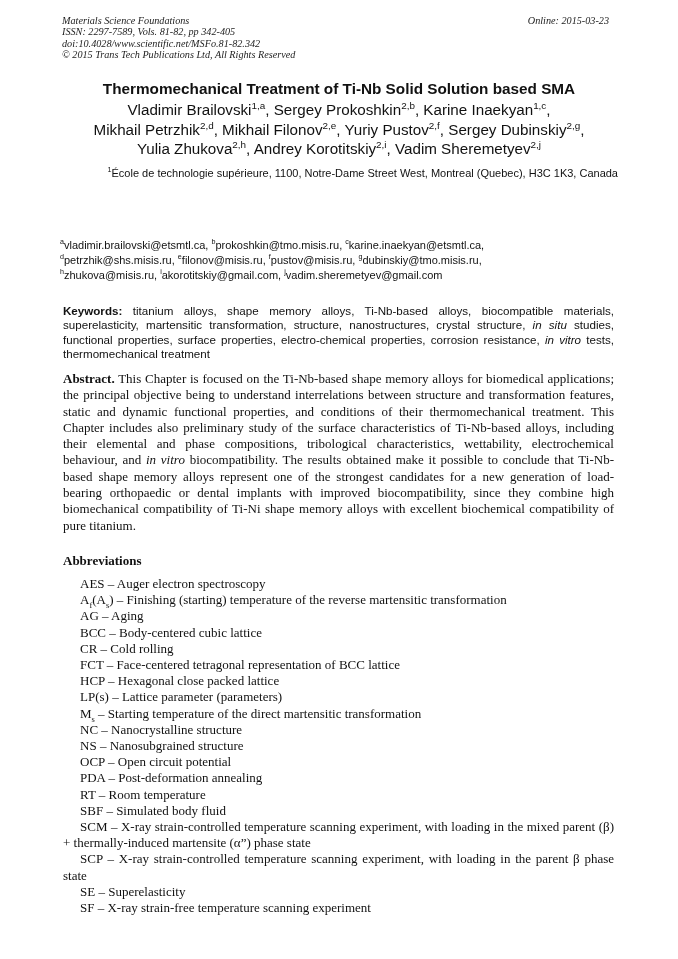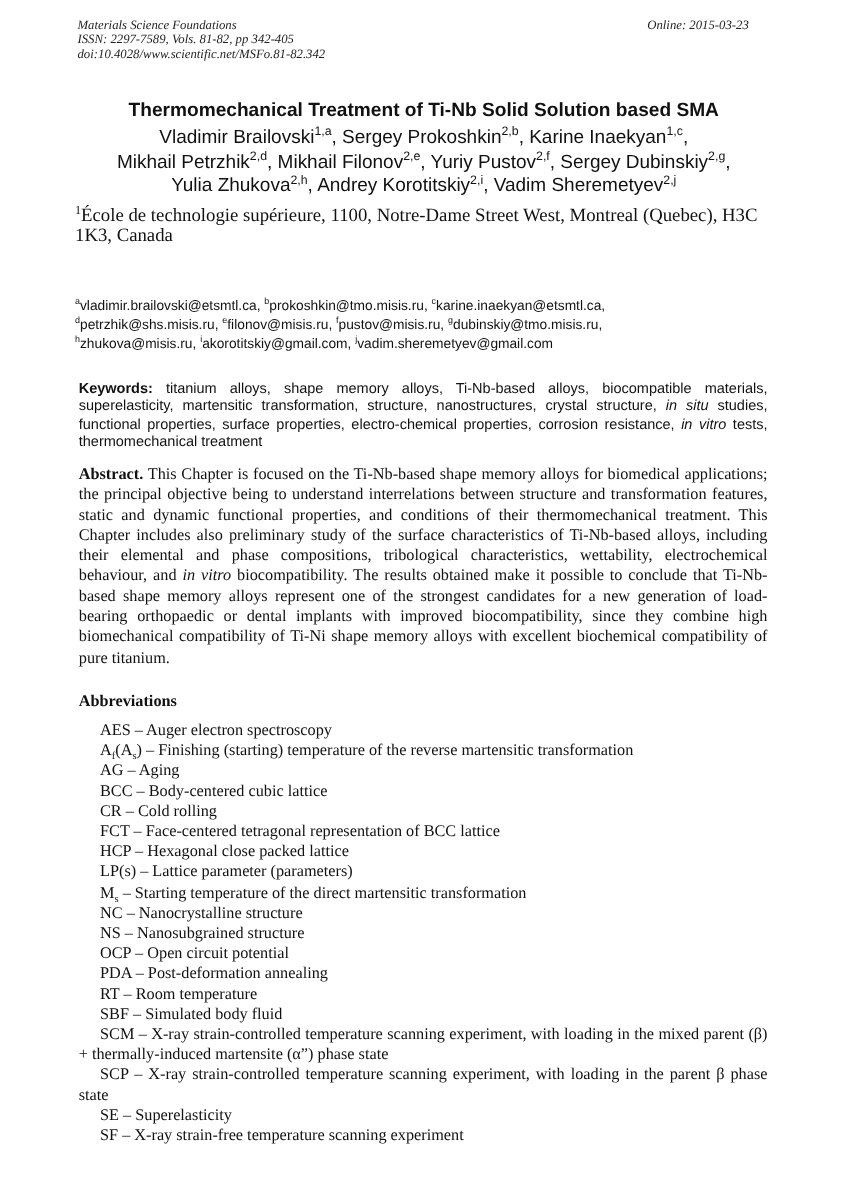--- a/index.html
+++ b/index.html
@@ -1,43 +1,44 @@
 <!DOCTYPE html>
 <html><head>
 <meta charset="utf-8">
 <style>
   html, body { margin: 0; padding: 0; background: #ffffff; }
   body { width: 678px; height: 959px; position: relative; overflow: hidden; color: #111; }
   .page { position: absolute; left: 0; top: 0; width: 678px; height: 959px; border-radius: 17px; }
   .hdr { position: absolute; left: 62px; top: 15px; width: 553px; font-family: "Liberation Serif", serif; font-style: italic; font-size: 10.2px; line-height: 11.4px; color: #222; }
-  .hdr .right { position: absolute; right: 16px; top: 0; }
+  .hdr .right { position: absolute; right: 6px; top: 0; }
   .title { position: absolute; left: 40px; top: 80px; width: 598px; text-align: center; font-family: "Liberation Sans", sans-serif; font-weight: bold; font-size: 15.3px; line-height: 18px; }
   .authors { position: absolute; left: 40px; top: 100px; width: 598px; text-align: center; font-family: "Liberation Sans", sans-serif; font-size: 15.2px; line-height: 19.5px; }
   sup { font-size: 65%; line-height: 0; vertical-align: super; }
-  .aff { position: absolute; left: 60px; width: 558px; text-align: left; font-family: Liberation Serif, serif; font-size: 15px; line-height: 15.5px; }
+  .aff { position: absolute; left: 60px; width: 558px; text-align: right; font-family: Liberation Sans, sans-serif; font-size: 11px; line-height: 15.5px; }
   .aff1 { top: 166px; }
   .aff2 { top: 203px; }
   .emails { position: absolute; left: 60px; top: 238px; width: 558px; text-align: left; font-family: "Liberation Sans", sans-serif; font-size: 11px; line-height: 14.8px; }
   .keywords { position: absolute; left: 63px; top: 304px; width: 551px; font-family: "Liberation Sans", sans-serif; font-size: 11.6px; line-height: 14.4px; text-align: justify; }
   .keywords b { font-weight: bold; margin-top: 13px; }
   .abstract { position: absolute; left: 63px; top: 371px; width: 551px; font-family: Liberation Serif, serif; font-size: 13px; line-height: 16.3px; text-align: justify; }
   .abbr-title { position: absolute; left: 63px; top: 553px; font-family: "Liberation Serif", serif; font-weight: bold; font-size: 13px; }
   .abbr-list { position: absolute; left: 63px; top: 576px; width: 551px; font-family: "Liberation Serif", serif; font-size: 13px; line-height: 16.2px; }
   .abbr-item { text-indent: 17px; text-align: justify; }
   sub { font-size: 65%; line-height: 0; vertical-align: sub; }
 </style>
 </head>
 <body>
 
 <div class="page">
 
   <div class="hdr">
     <div>Materials Science Foundations</div>
     <div>ISSN: 2297-7589, Vols. 81-82, pp 342-405</div>
     <div>doi:10.4028/www.scientific.net/MSFo.81-82.342</div>
+    <div>© 2015 Trans Tech Publications Ltd, All Rights Reserved</div>
     <div class="right">Online: 2015-03-23</div>
   </div>
 
   <div class="title">Thermomechanical Treatment of Ti-Nb Solid Solution based SMA</div>
 
   <div class="authors">
     <div>
       <span>Vladimir Brailovski</span><sup>1,a</sup>,
       <span>Sergey Prokoshkin</span><sup>2,b</sup>,
       <span>Karine Inaekyan</span><sup>1,c</sup>,

